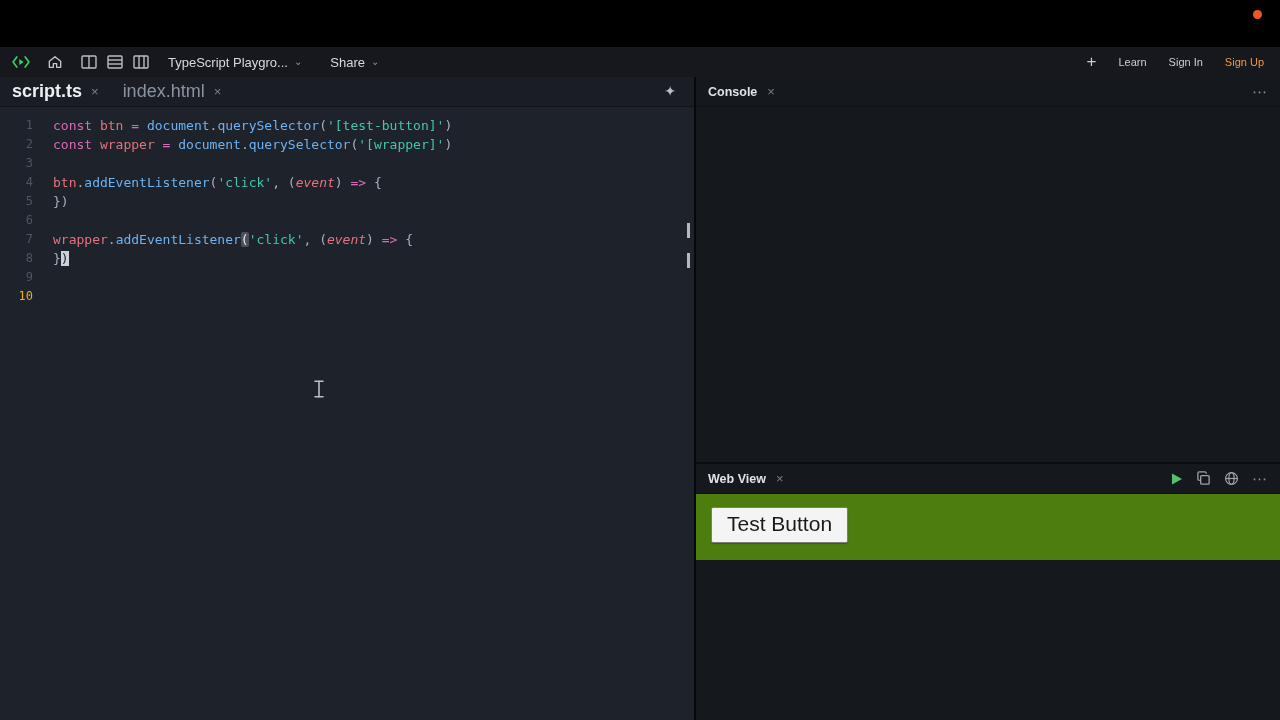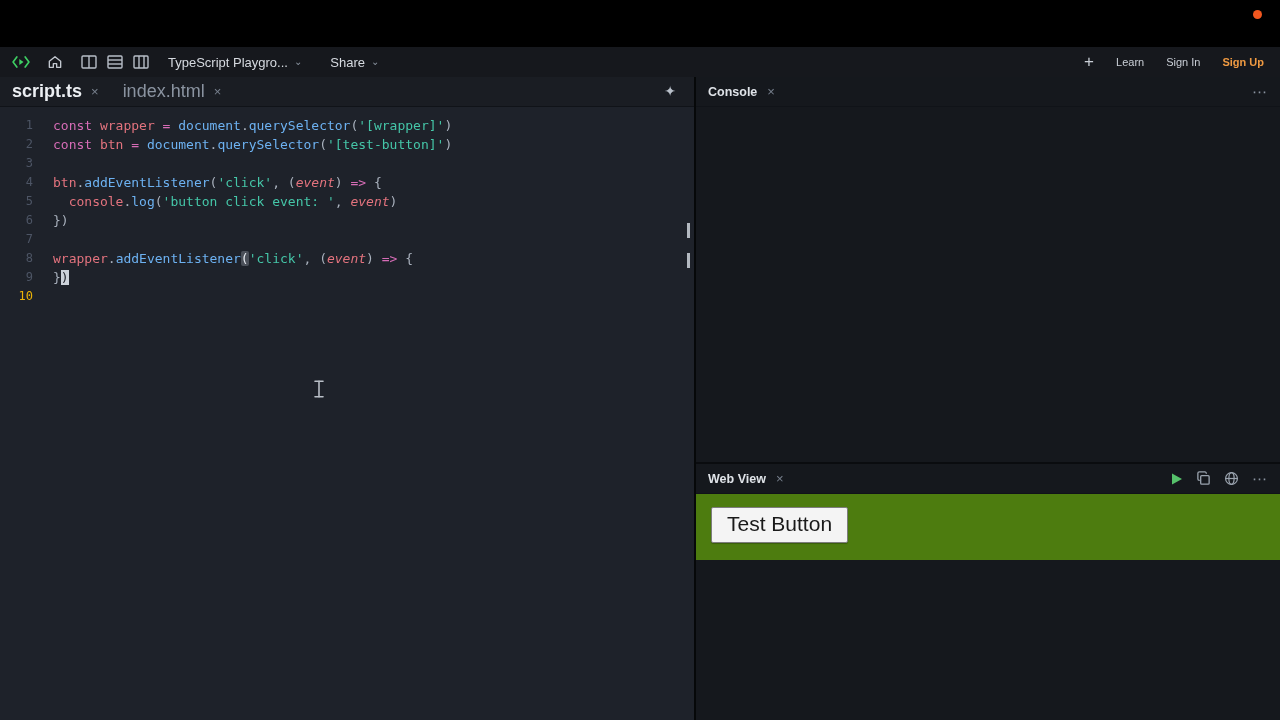--- a/index.html
+++ b/index.html
@@ -16,21 +16,21 @@
 
   .topbar { height:30px; background:#16181d; display:flex; align-items:center; justify-content:space-between; padding:0 16px 0 10px; }
   .topbar-left, .topbar-right { display:flex; align-items:center; }
   .hicon { display:inline-flex; align-items:center; justify-content:center; width:22px; height:22px; margin-right:4px; cursor:pointer; }
   .icon-group { display:flex; align-items:center; margin-left:8px; margin-right:12px; }
   .title-btn, .share-btn { background:none; border:none; color:#d6dae0; font-size:13px; display:flex; align-items:center; gap:6px; cursor:pointer; font-family:"Liberation Sans",sans-serif; }
   .title-btn { margin-right:28px; }
   .chev { color:#8a93a0; font-size:10px; line-height:1; }
   .topbar-right a { color:#c9ced6; font-size:11px; margin-left:22px; text-decoration:none; cursor:pointer; }
   .topbar-right .plus { color:#c9ced6; font-size:17px; font-weight:400; cursor:pointer; margin-left:0; }
-  .topbar-right a.signup { font-weight:700; }
+  .topbar-right a.signup { font-weight:400; }
 
   .main { flex:1; display:flex; min-height:0; }
 
   
   .left { width:696px; border-right:2px solid #060809; display:flex; flex-direction:column; background:#1e222a; }
   .tabbar { height:30px; background:#1a1d23; display:flex; align-items:center; padding-left:12px; border-bottom:1px solid #101318; position:relative; }
   .tab { display:flex; align-items:center; gap:9px; padding:0 16px 0 0; margin-right:8px; height:30px; cursor:pointer; }
   .tab .tab-label { font-size:18px; color:#8a93a0; }
   .tab.active .tab-label { color:#eceff3; font-weight:700; }
   .tab-close { color:#78818e; font-size:13px; line-height:1; cursor:pointer; }
@@ -153,25 +153,24 @@
               <div class="ln">3</div>
               <div class="ln">4</div>
               <div class="ln">5</div>
               <div class="ln">6</div>
               <div class="ln">7</div>
               <div class="ln">8</div>
               <div class="ln">9</div>
               <div class="ln cur">10</div>
             </div>
           <div class="code">
+              <div class="cl"><span class="kw">const</span><span class="tx"> </span><span class="vr">btn</span><span class="tx"> </span><span class="kw">=</span><span class="tx"> </span><span class="fn">document</span><span class="pu">.</span><span class="fn">querySelector</span><span class="pu">(</span><span class="st">'[test-button]'</span><span class="pu">)</span></div>
               <div class="cl"><span class="kw">const</span><span class="tx"> </span><span class="vr">wrapper</span><span class="tx"> </span><span class="kw">=</span><span class="tx"> </span><span class="fn">document</span><span class="pu">.</span><span class="fn">querySelector</span><span class="pu">(</span><span class="st">'[wrapper]'</span><span class="pu">)</span></div>
-              <div class="cl"><span class="kw">const</span><span class="tx"> </span><span class="vr">btn</span><span class="tx"> </span><span class="kw">=</span><span class="tx"> </span><span class="fn">document</span><span class="pu">.</span><span class="fn">querySelector</span><span class="pu">(</span><span class="st">'[test-button]'</span><span class="pu">)</span></div>
               <div class="cl"></div>
               <div class="cl"><span class="vr">btn</span><span class="pu">.</span><span class="fn">addEventListener</span><span class="pu">(</span><span class="st">'click'</span><span class="pu">, </span><span class="pu">(</span><span class="it">event</span><span class="pu">)</span><span class="tx"> </span><span class="kw">=&gt;</span><span class="tx"> </span><span class="pu">{</span></div>
-              <div class="cl"><span class="tx">  </span><span class="vr">console</span><span class="pu">.</span><span class="fn">log</span><span class="pu">(</span><span class="st">'button click event: '</span><span class="pu">, </span><span class="it">event</span><span class="pu">)</span></div>
               <div class="cl"><span class="pu">})</span></div>
               <div class="cl"></div>
               <div class="cl"><span class="vr">wrapper</span><span class="pu">.</span><span class="fn">addEventListener</span><span class="mb">(</span><span class="st">'click'</span><span class="pu">, </span><span class="pu">(</span><span class="it">event</span><span class="pu">)</span><span class="tx"> </span><span class="kw">=&gt;</span><span class="tx"> </span><span class="pu">{</span></div>
               <div class="cl"><span class="pu">}</span><span class="cu">)</span></div>
             </div>
           <span class="ruler-mark" style="left:687px; top:116px;"></span>
           <span class="ruler-mark" style="left:687px; top:146px;"></span>
           <svg class="ibeam" width="12" height="18" viewBox="0 0 12 18">
             <g stroke="#b9bfc7" stroke-width="1.6" stroke-linecap="round">
               <line x1="2" y1="1.2" x2="10" y2="1.2"></line>

